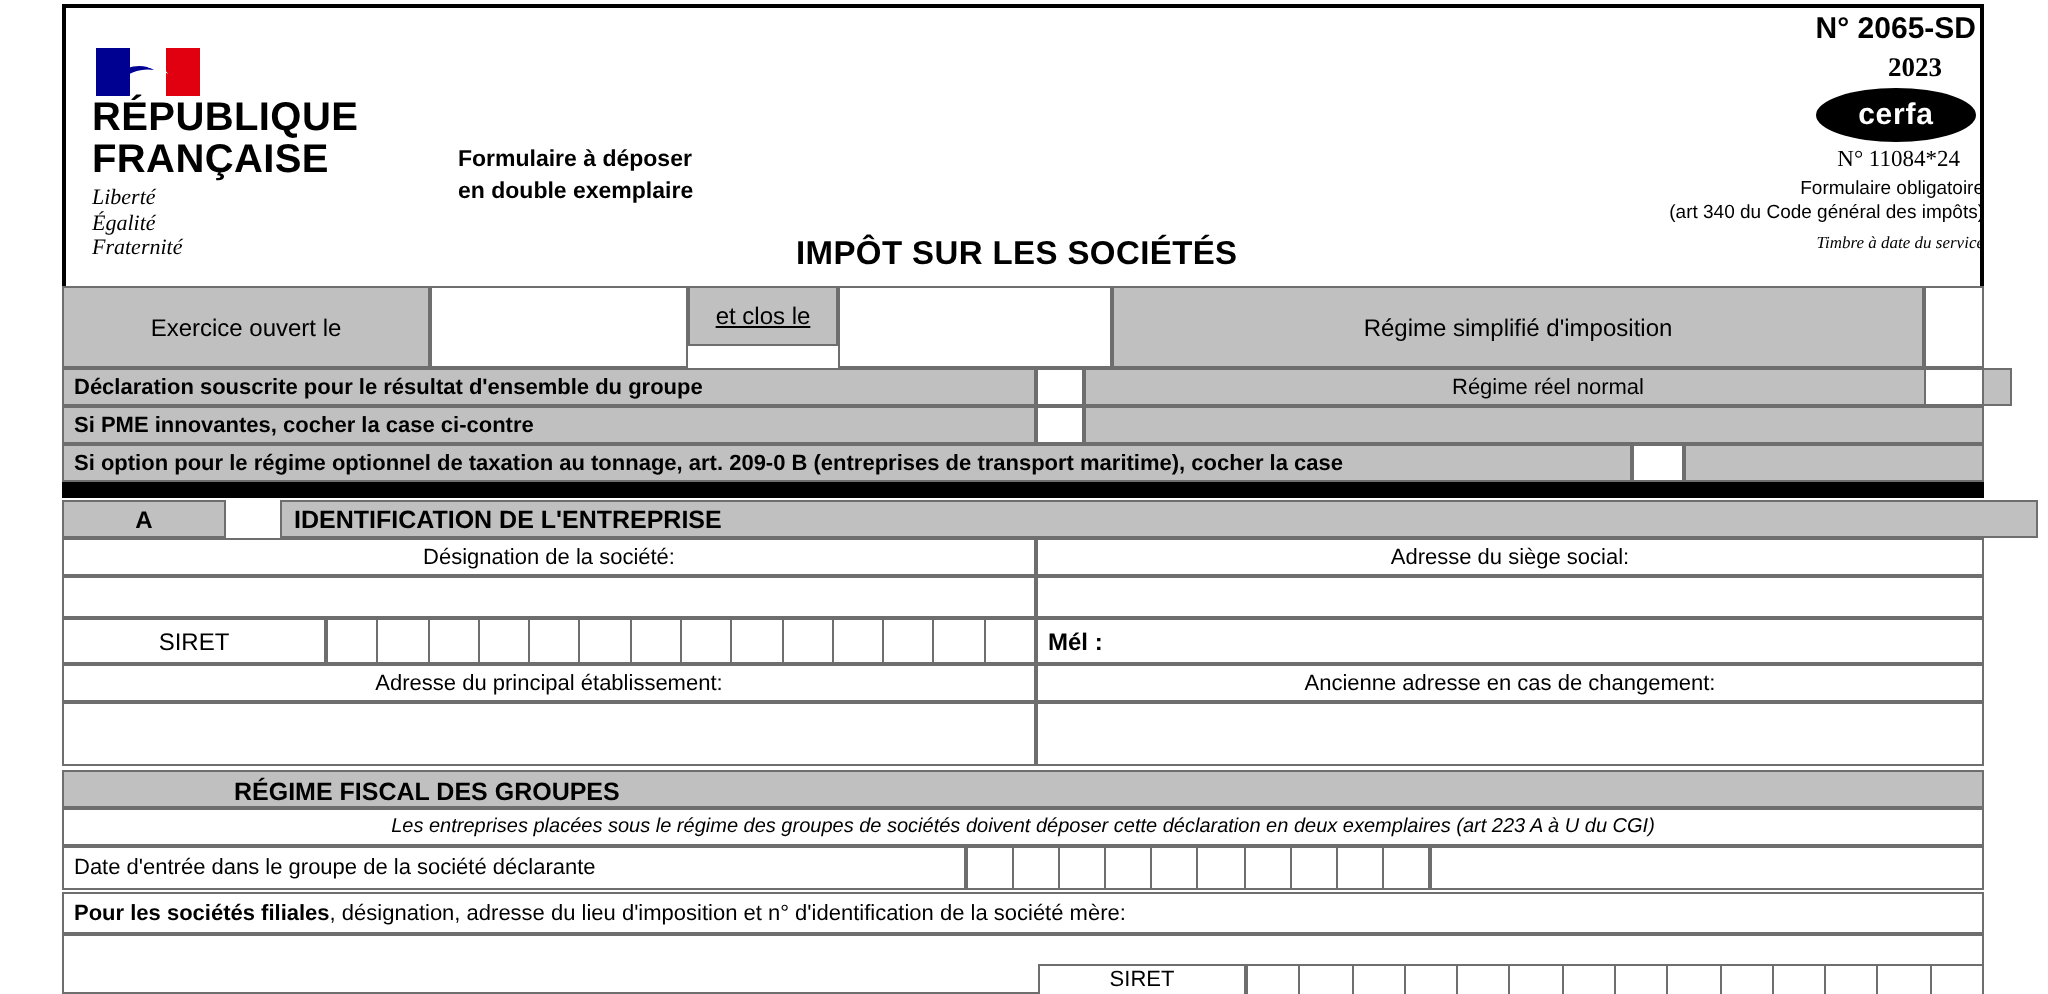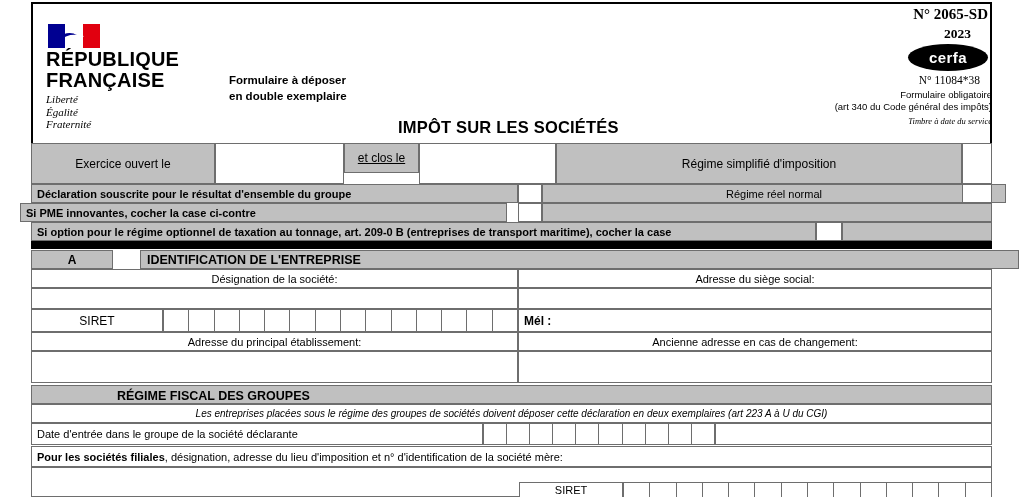--- a/index.html
+++ b/index.html
@@ -67,21 +67,21 @@
     text-align: left;
   }
 
   .impot-title {
     position: absolute; left: 398px; top: 118px;
     font-size: 16.5px; font-weight: 700; letter-spacing: 0.2px;
   }
 
   .num-sd {
     position: absolute; right: 36px; top: 6px;
-    font-family: Liberation Serif, serif;
+    font-family: Liberation Sans, sans-serif;
     font-size: 15px; font-weight: 700; text-align: center;
   }
   .year {
     position: absolute; right: 53px; top: 26px;
     font-family: "Liberation Serif", serif;
     font-size: 13.5px; font-weight: 700; text-align: right;
   }
   .cerfa-oval {
     position: absolute; right: 36px; top: 44px;
     width: 80px; height: 27px;
@@ -163,21 +163,21 @@
     <div>en double exemplaire</div>
   </div>
 
   <div class="impot-title">IMPÔT SUR LES SOCIÉTÉS</div>
 
   <div class="num-sd">N° 2065-SD</div>
   <div class="year">2023</div>
   <div class="cerfa-oval">
     <span>cerfa</span>
   </div>
-  <div class="num-11084">N° 11084*38</div>
+  <div class="num-11084">N° 11084*24</div>
   <div class="oblig">Formulaire obligatoire</div>
   <div class="art223">(art 340 du Code général des impôts)</div>
   <div class="timbre">Timbre à date du service</div>
 
   <div class="abs bx gray ctr" style="left:31px; top:143px; width:184px; height:41px;">
     <span class="t12">Exercice ouvert le</span>
   </div>
   <div class="abs bx white" style="left:215px; top:143px; width:129px; height:41px;">
     <span class="abs t12" style="left:6px; top:13px;"></span>
   </div>
@@ -194,21 +194,21 @@
 
   <div class="abs bx gray lft" style="left:31px; top:184px; width:487px; height:19px; padding-left:5px;">
     <span class="t11b">Déclaration souscrite pour le résultat d'ensemble du groupe</span>
   </div>
   <div class="abs bx white" style="left:518px; top:184px; width:24px; height:19px;"></div>
   <div class="abs bx gray ctr" style="left:542px; top:184px; width:464px; height:19px;">
     <span class="t11">Régime réel normal</span>
   </div>
   <div class="abs bx white" style="left:962px; top:184px; width:30px; height:19px;"></div>
 
-  <div class="abs bx gray lft" style="left:20px; top:203px; width:487px; height:19px; padding-left:5px;">
+  <div class="abs bx gray lft" style="left:31px; top:203px; width:487px; height:19px; padding-left:5px;">
     <span class="t11b">Si PME innovantes, cocher la case ci-contre</span>
   </div>
   <div class="abs bx white" style="left:518px; top:203px; width:24px; height:19px;"></div>
   <div class="abs bx gray" style="left:542px; top:203px; width:450px; height:19px;"></div>
 
   <div class="abs bx gray lft" style="left:31px; top:222px; width:785px; height:19px; padding-left:5px;">
     <span class="t11b nowrap">Si option pour le régime optionnel de taxation au tonnage, art. 209-0 B (entreprises de transport maritime), cocher la case</span>
   </div>
   <div class="abs bx white" style="left:816px; top:222px; width:26px; height:19px;"></div>
   <div class="abs bx gray" style="left:842px; top:222px; width:150px; height:19px;"></div>

